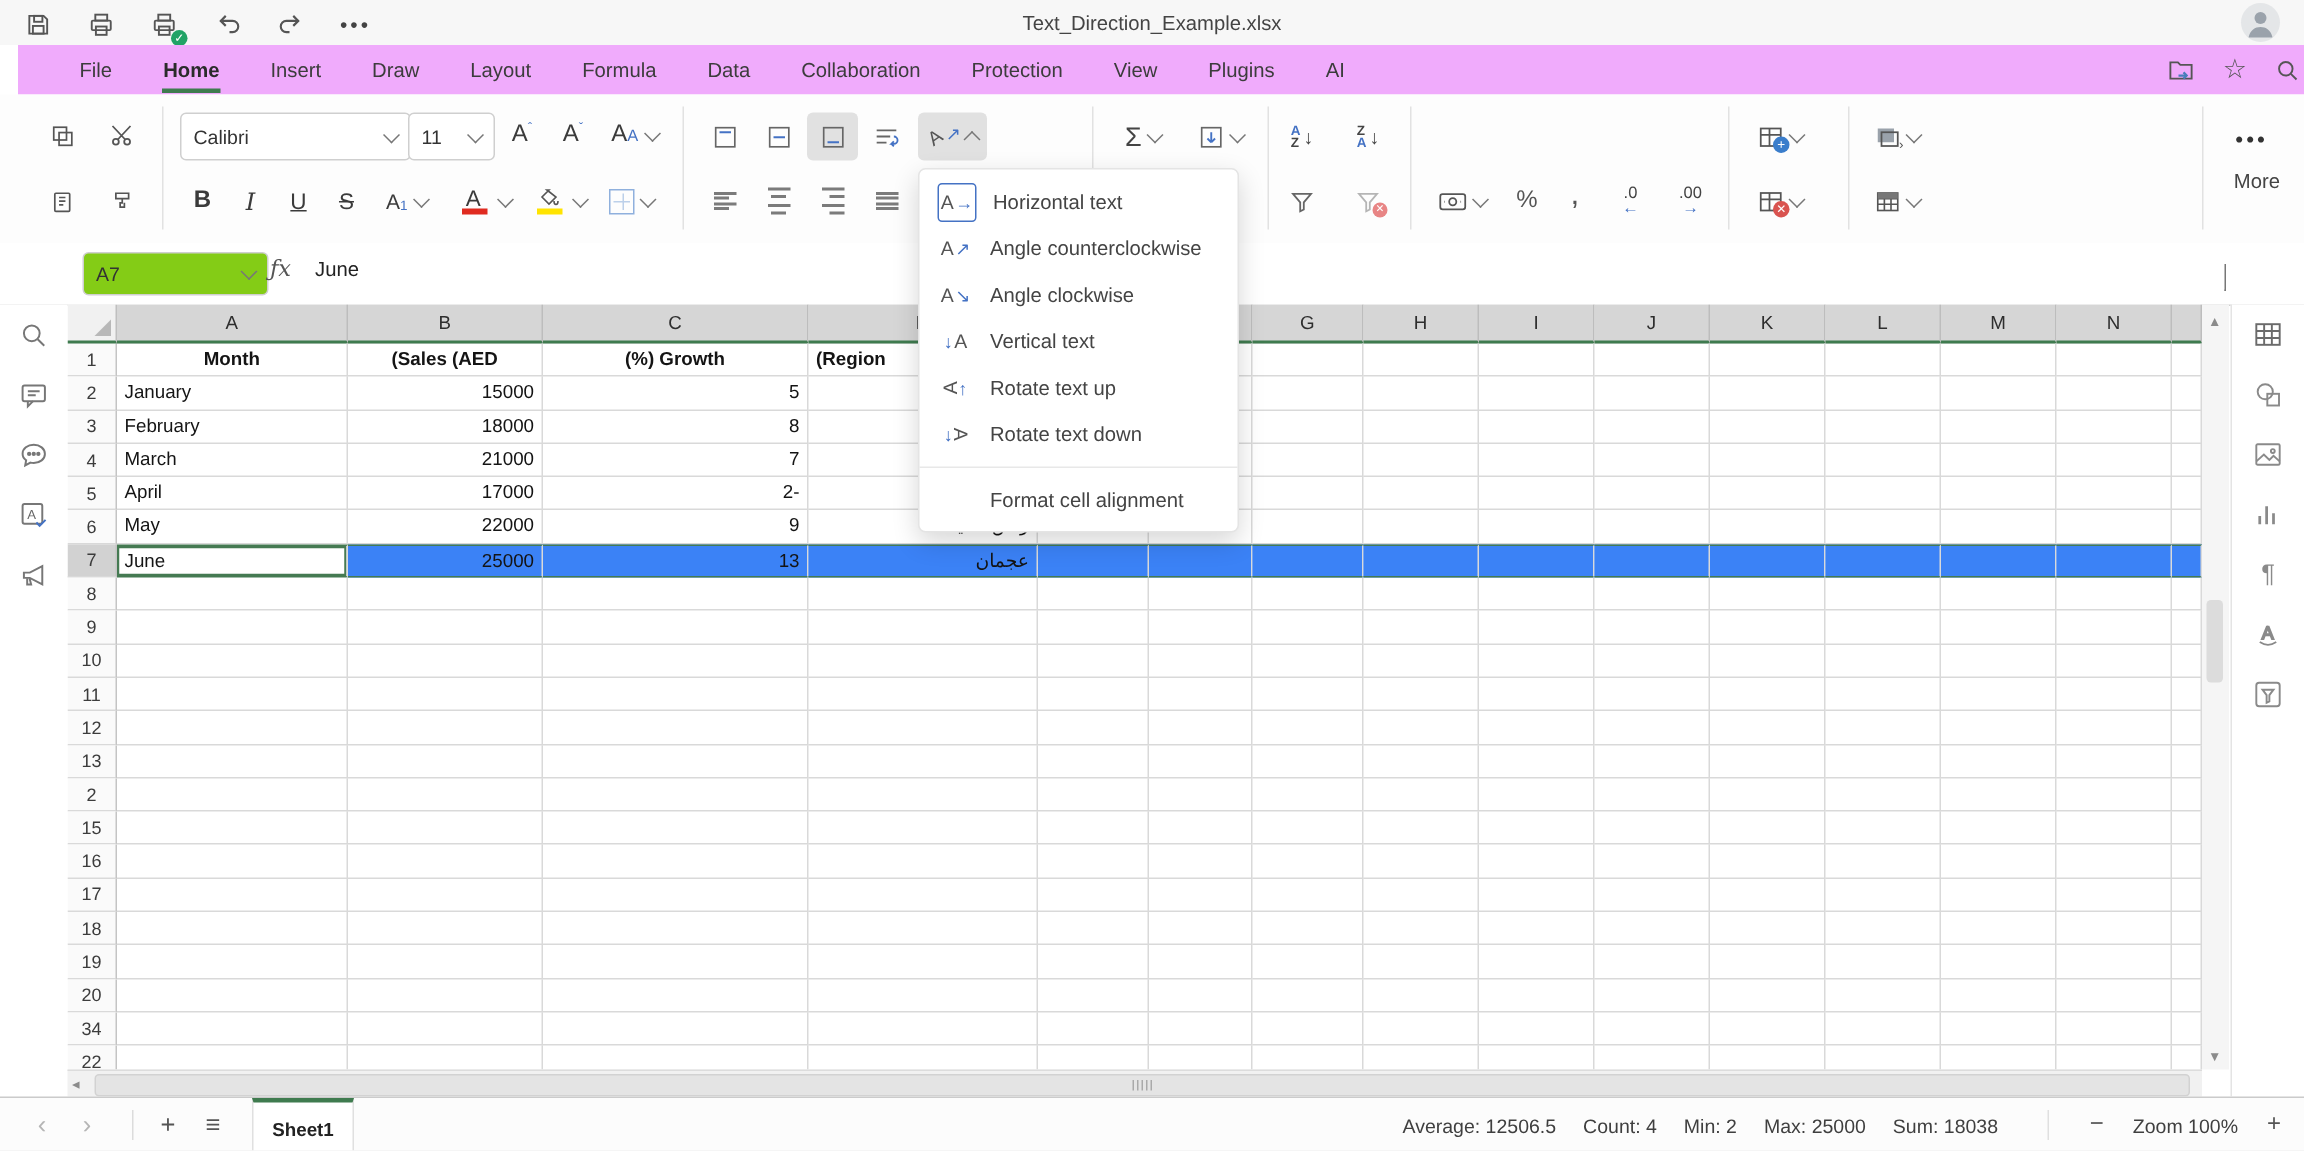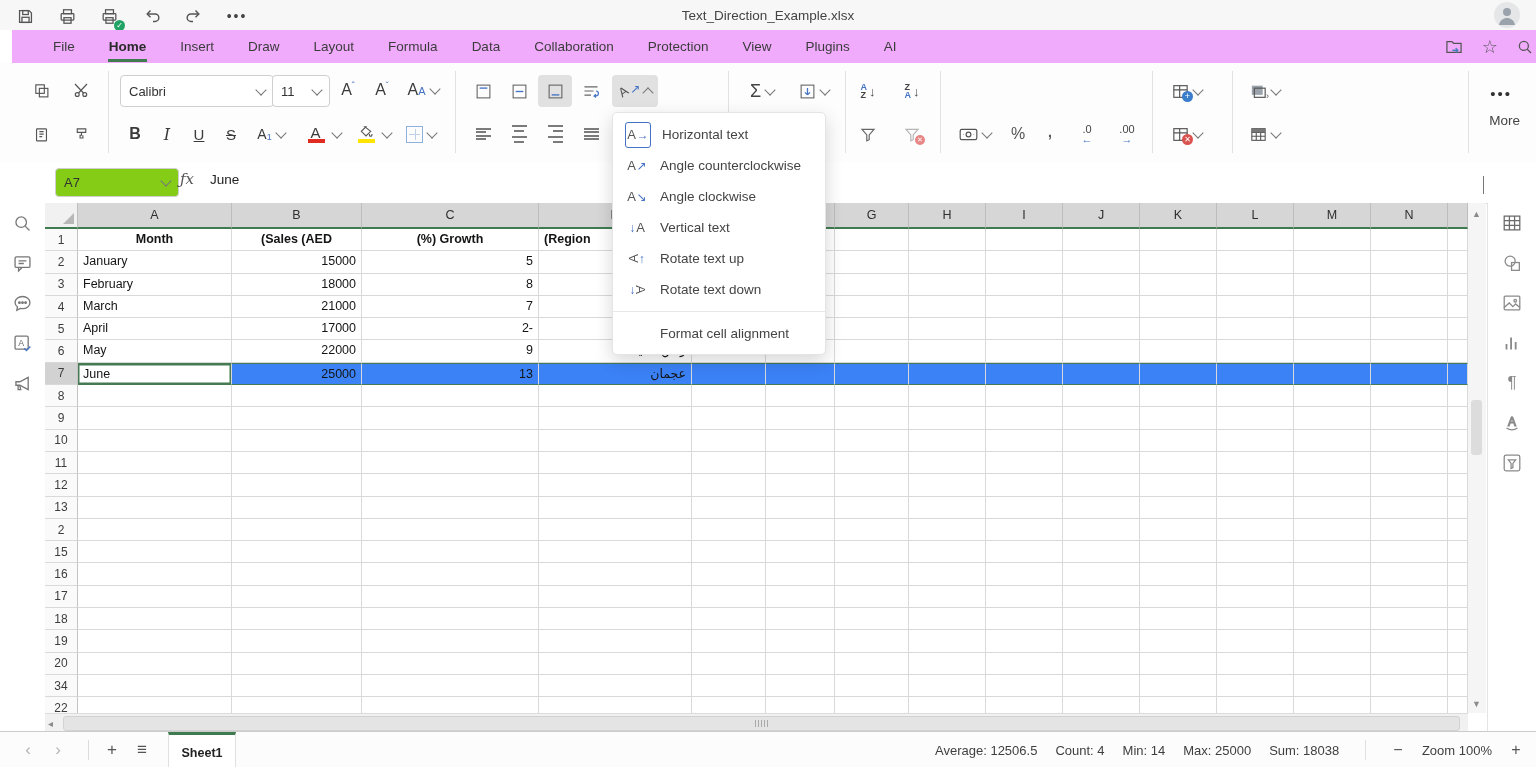--- a/index.html
+++ b/index.html
@@ -991,21 +991,21 @@
   <div class="statusbar">
     <span class="snav" style="left:14px">‹</span>
     <span class="snav" style="left:44px">›</span>
     <span style="position:absolute;left:88px;top:8px;width:1px;height:20px;background:#dcdcdc"></span>
     <span class="sbtn" style="left:98px">+</span>
     <span class="sbtn" style="left:128px">≡</span>
     <div class="sheettab">Sheet1</div>
     <div class="stats" id="stats">
         <span>Average: 12506.5</span>
         <span>Count: 4</span>
-        <span>Min: 14</span>
+        <span>Min: 2</span>
         <span>Max: 25000</span>
         <span>Sum: 18038</span>
       </div>
     <span class="sdiv"></span>
     <div class="zoomgrp">
       <span class="zbtn">−</span>
       <span>Zoom 100%</span>
       <span class="zbtn">+</span>
     </div>
   </div>

